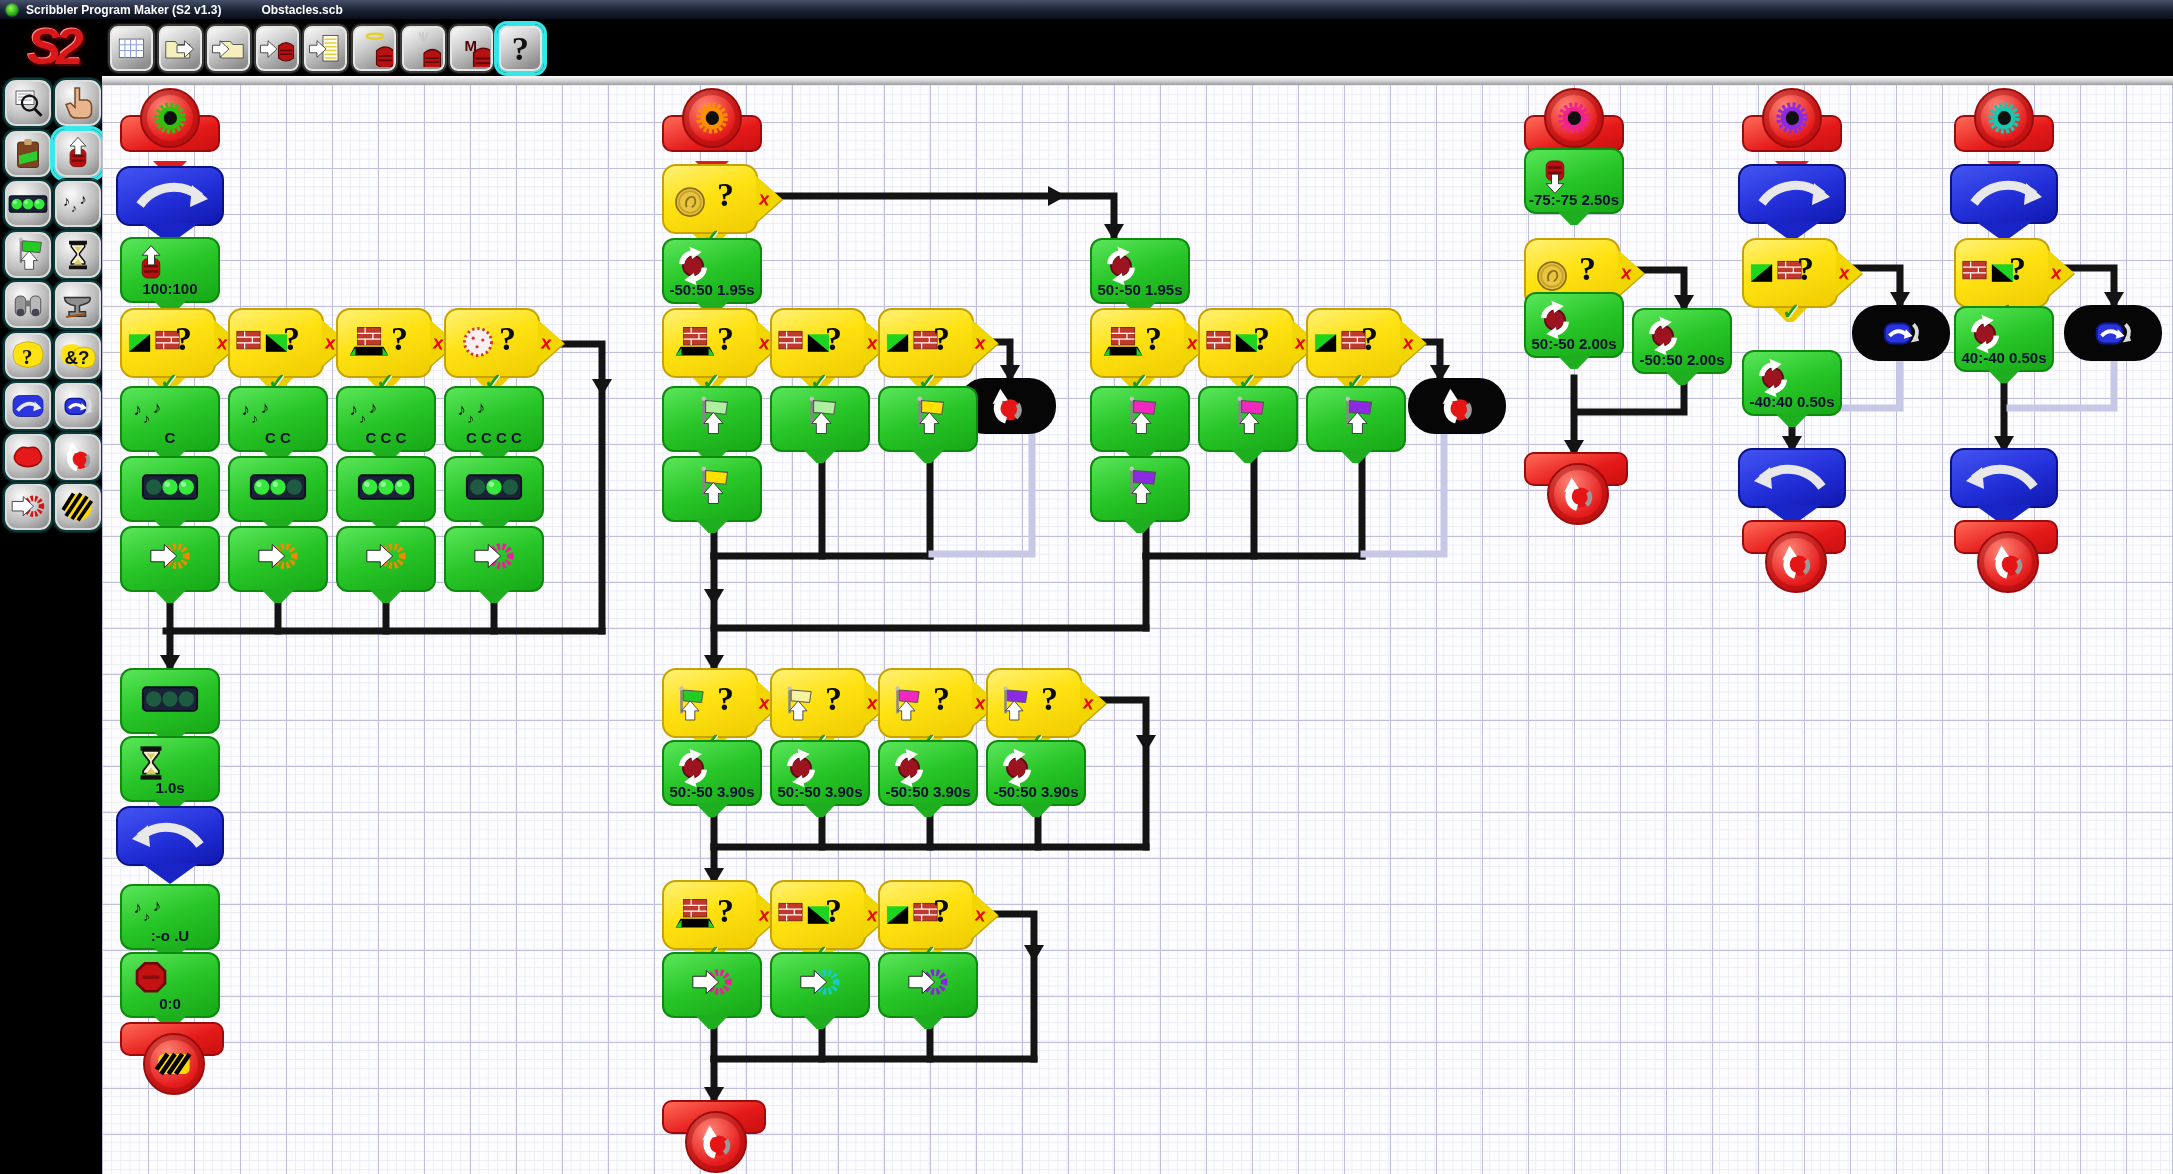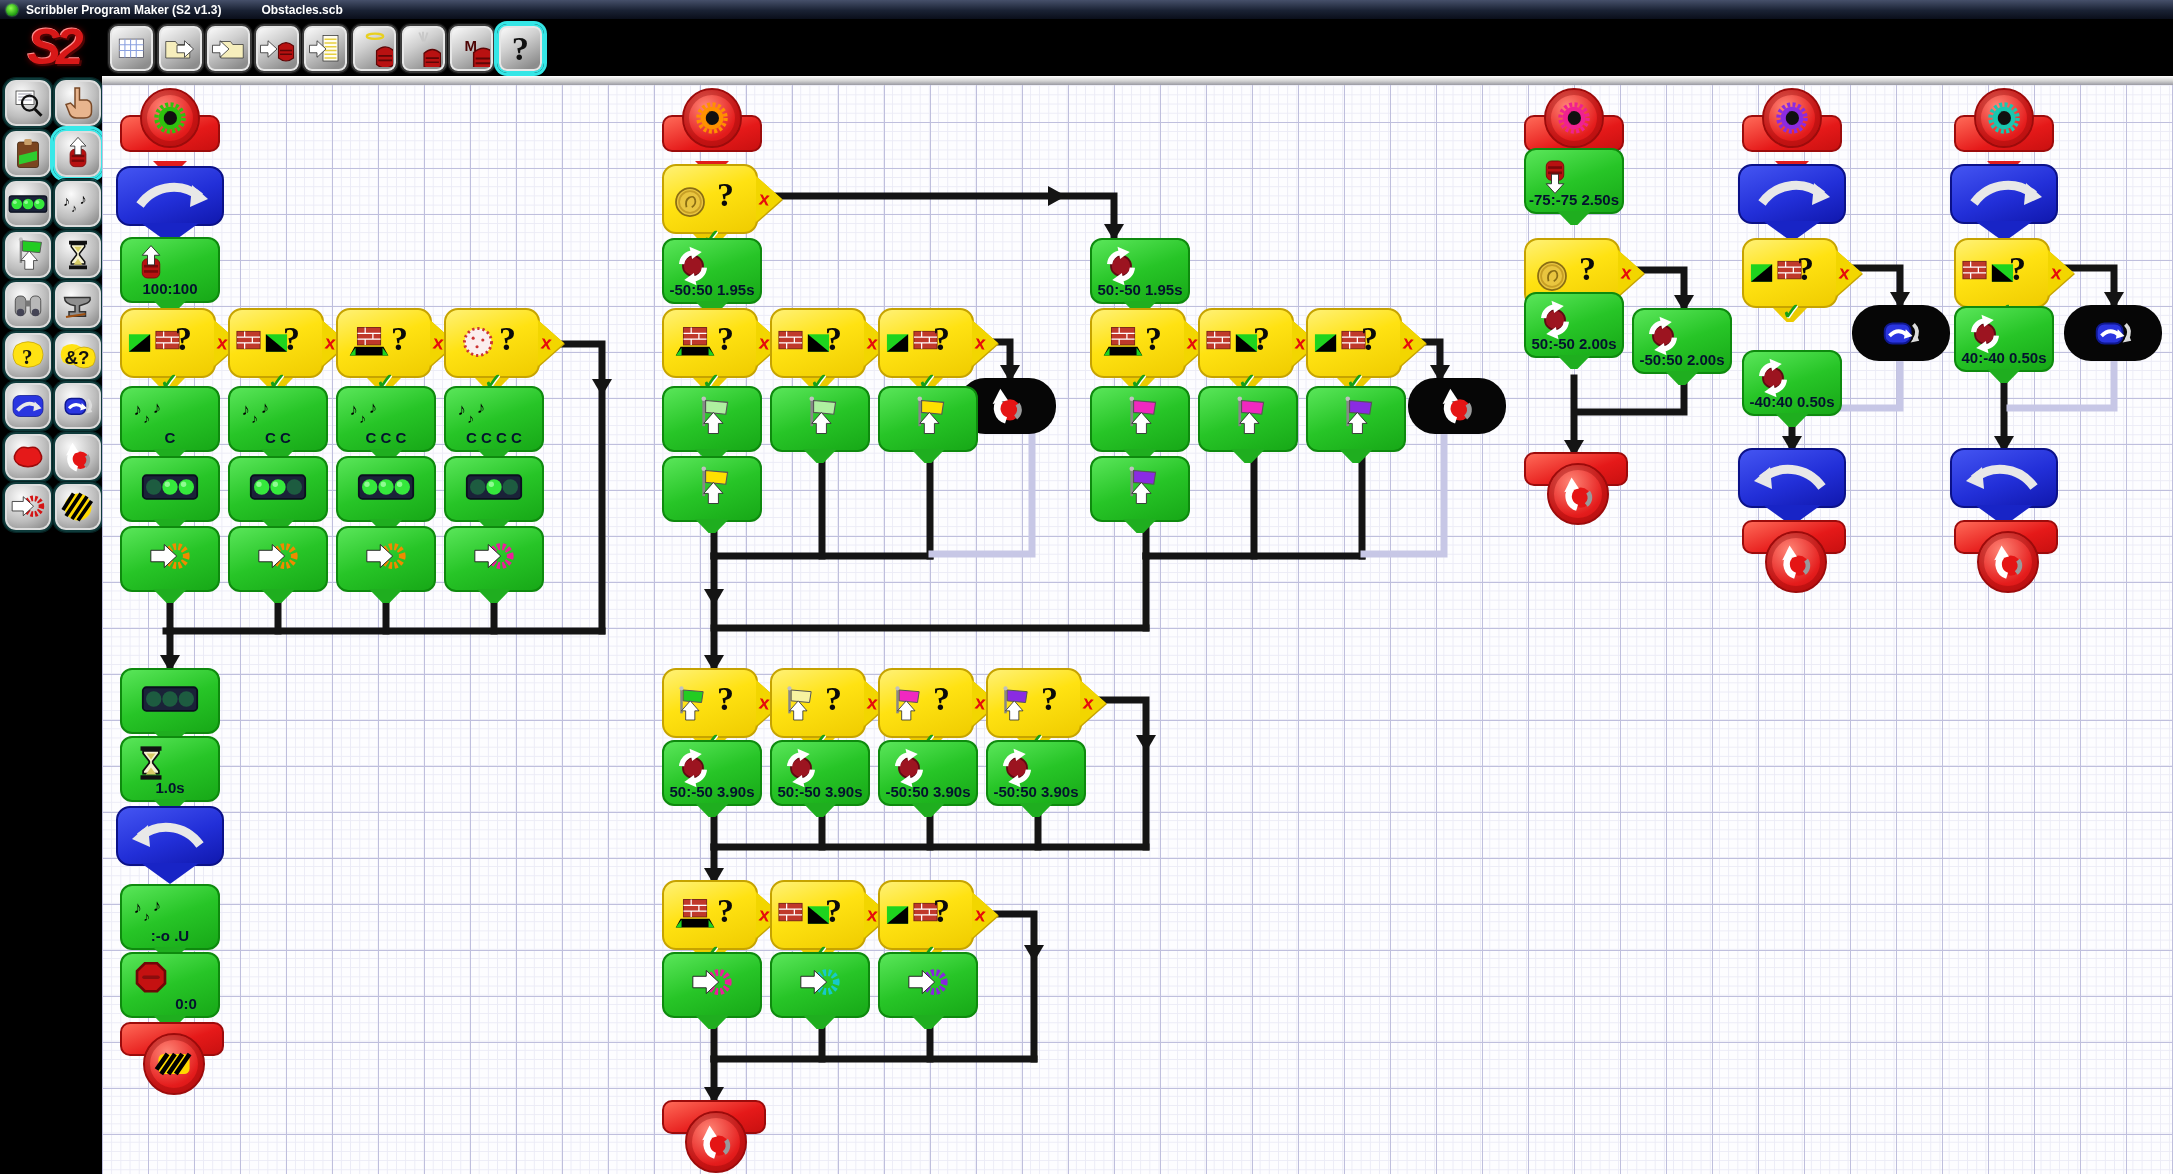--- a/index.html
+++ b/index.html
@@ -607,21 +607,21 @@
       </div>
       <div class="blk action" style="left: 18px; top: 808px;">
         <span class="ic"><svg width="42" height="42" viewBox="0 0 48 48">
             <text x="4" y="26" font-size="19" fill="#000">♪</text>
             <text x="15" y="35" font-size="15" fill="#000">♪</text>
             <text x="26" y="24" font-size="19" fill="#000">♪</text>
           </svg></span>
         <div class="lbl">:-o .U</div>
         <div class="tab green"></div>
       </div>
-      <div class="blk action" style="left: 18px; top: 876px; padding-left: 16px;">
+      <div class="blk action" style="left: 18px; top: 876px;">
         <span class="ic"><svg width="42" height="42" viewBox="0 0 48 48">
             <polygon points="17,6 31,6 40,15 40,29 31,38 17,38 8,29 8,15" fill="#c41111" stroke="#6e0707" stroke-width="3"></polygon>
             <rect x="14" y="20" width="20" height="4" rx="2" fill="#8a0d0d"></rect>
           </svg></span>
         <div class="lbl">0:0</div>
         <div class="tab green"></div>
       </div>
       <div class="blk endb" style="left: 18px; top: 946px;">
         <div class="bar"></div>
       <div class="ecirc">

